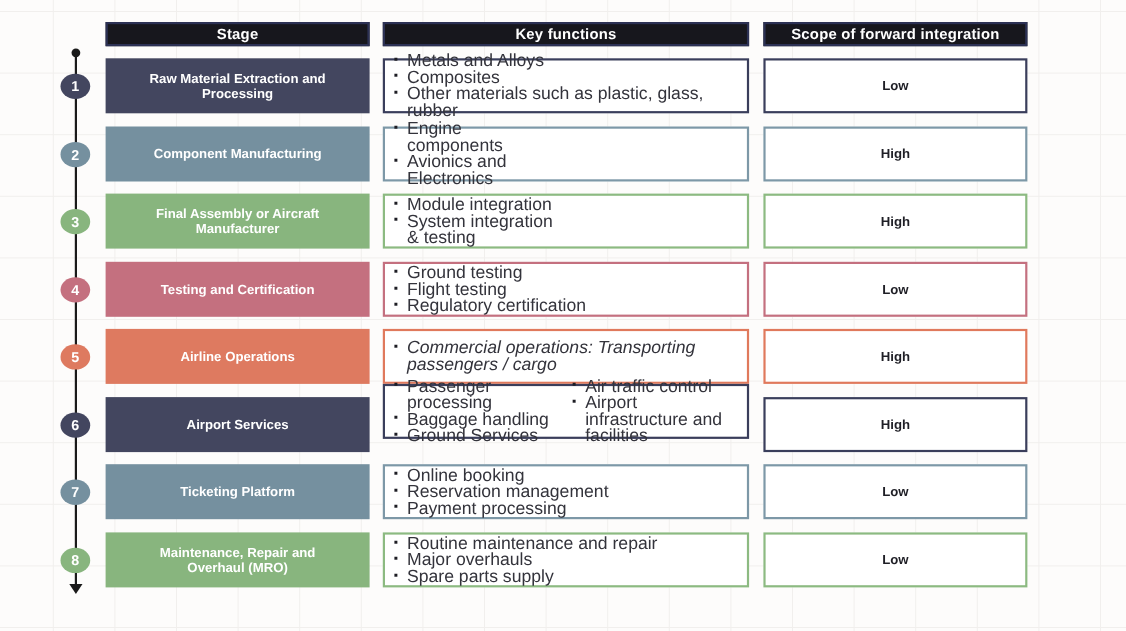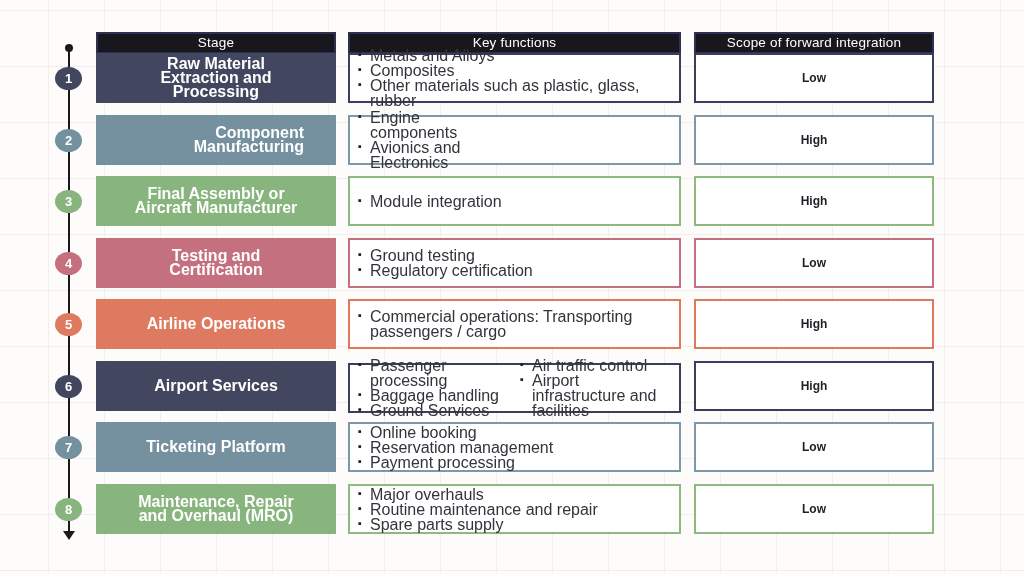--- a/index.html
+++ b/index.html
@@ -19,42 +19,42 @@
     background-position: -8px 10px;
   }
 
   
   .col-stage    { left: 96px;  width: 240px; }
   .col-func     { left: 348px; width: 333px; }
   .col-scope    { left: 694px; width: 240px; }
 
   .header-box {
     position: absolute;
-    top: 32px;
+    top: 20px;
     height: 22px;
     background: #17171d;
     border: 2px solid #2c3154;
     color: #ffffff;
-    font-weight: normal;
+    font-weight: bold;
     font-size: 13.5px;
     line-height: 18px;
     text-align: center;
     letter-spacing: 0.2px;
   }
 
   .row-cell { position: absolute; height: 50px; }
 
   .stage-box {
     display: flex;
     align-items: center;
     justify-content: center;
     text-align: center;
     color: #ffffff;
     font-weight: bold;
-    font-size: 16px;
+    font-size: 12px;
     line-height: 14px;
     padding: 0 32px;
   }
 
   .func-box {
     background: #ffffff;
     border: 2px solid;
     display: flex;
     align-items: center;
     padding: 3px 8px;
@@ -187,43 +187,45 @@
           <li>Engine components</li>
           <li>Avionics and Electronics</li>
         </ul>
       </div>
       <div class="row-cell col-scope scope-box" style="top: 115px; border-color: rgb(125, 152, 167);">High</div>
       <div class="step-circle" style="left: 55px; top: 190px; background: rgb(136, 181, 126);">3</div>
       <div class="row-cell col-stage stage-box" style="top: 176px; background: rgb(136, 181, 126);">Final Assembly or Aircraft Manufacturer</div>
       <div class="row-cell col-func func-box" style="top: 176px; border-color: rgb(140, 186, 129);">
         <ul class="col1">
           <li>Module integration</li>
+          <li>System integration &amp; testing</li>
         </ul>
       </div>
       <div class="row-cell col-scope scope-box" style="top: 176px; border-color: rgb(140, 186, 129);">High</div>
       <div class="step-circle" style="left: 55px; top: 252px; background: rgb(196, 112, 127);">4</div>
       <div class="row-cell col-stage stage-box" style="top: 238px; background: rgb(196, 112, 127);">Testing and Certification</div>
       <div class="row-cell col-func func-box" style="top: 238px; border-color: rgb(196, 112, 127);">
         <ul class="single">
           <li>Ground testing</li>
+          <li>Flight testing</li>
           <li>Regulatory certification</li>
         </ul>
       </div>
       <div class="row-cell col-scope scope-box" style="top: 238px; border-color: rgb(196, 112, 127);">Low</div>
       <div class="step-circle" style="left: 55px; top: 313px; background: rgb(222, 122, 96);">5</div>
       <div class="row-cell col-stage stage-box" style="top: 299px; background: rgb(222, 122, 96);">Airline Operations</div>
-      <div class="row-cell col-func func-box" style="top: 299px; border-color: rgb(224, 121, 92);">
+      <div class="row-cell col-func func-box" style="top: 299px; border-color: rgb(224, 121, 92); font-style: italic;">
         <ul class="single">
           <li>Commercial operations: Transporting passengers / cargo</li>
         </ul>
       </div>
       <div class="row-cell col-scope scope-box" style="top: 299px; border-color: rgb(224, 121, 92);">High</div>
       <div class="step-circle" style="left: 55px; top: 375px; background: rgb(67, 70, 95);">6</div>
       <div class="row-cell col-stage stage-box" style="top: 361px; background: rgb(67, 70, 95);">Airport Services</div>
-      <div class="row-cell col-func func-box" style="top: 363px; border-color: rgb(58, 62, 91);">
+      <div class="row-cell col-func func-box" style="top: 349px; border-color: rgb(58, 62, 91);">
         <ul class="col1">
           <li>Passenger processing</li>
           <li>Baggage handling</li>
           <li>Ground Services</li>
         </ul>
         <ul class="col2">
           <li>Air traffic control</li>
           <li>Airport infrastructure and facilities</li>
         </ul>
       </div>
@@ -235,21 +237,21 @@
           <li>Online booking</li>
           <li>Reservation management</li>
           <li>Payment processing</li>
         </ul>
       </div>
       <div class="row-cell col-scope scope-box" style="top: 422px; border-color: rgb(125, 152, 167);">Low</div>
       <div class="step-circle" style="left: 55px; top: 498px; background: rgb(136, 181, 126);">8</div>
       <div class="row-cell col-stage stage-box" style="top: 484px; background: rgb(136, 181, 126);">Maintenance, Repair and Overhaul (MRO)</div>
       <div class="row-cell col-func func-box" style="top: 484px; border-color: rgb(140, 186, 129);">
         <ul class="single">
+          <li>Routine maintenance and repair</li>
           <li>Major overhauls</li>
-          <li>Routine maintenance and repair</li>
           <li>Spare parts supply</li>
         </ul>
       </div>
       <div class="row-cell col-scope scope-box" style="top: 484px; border-color: rgb(140, 186, 129);">Low</div>
     </div>
 
 </div>
 
 </body></html>

